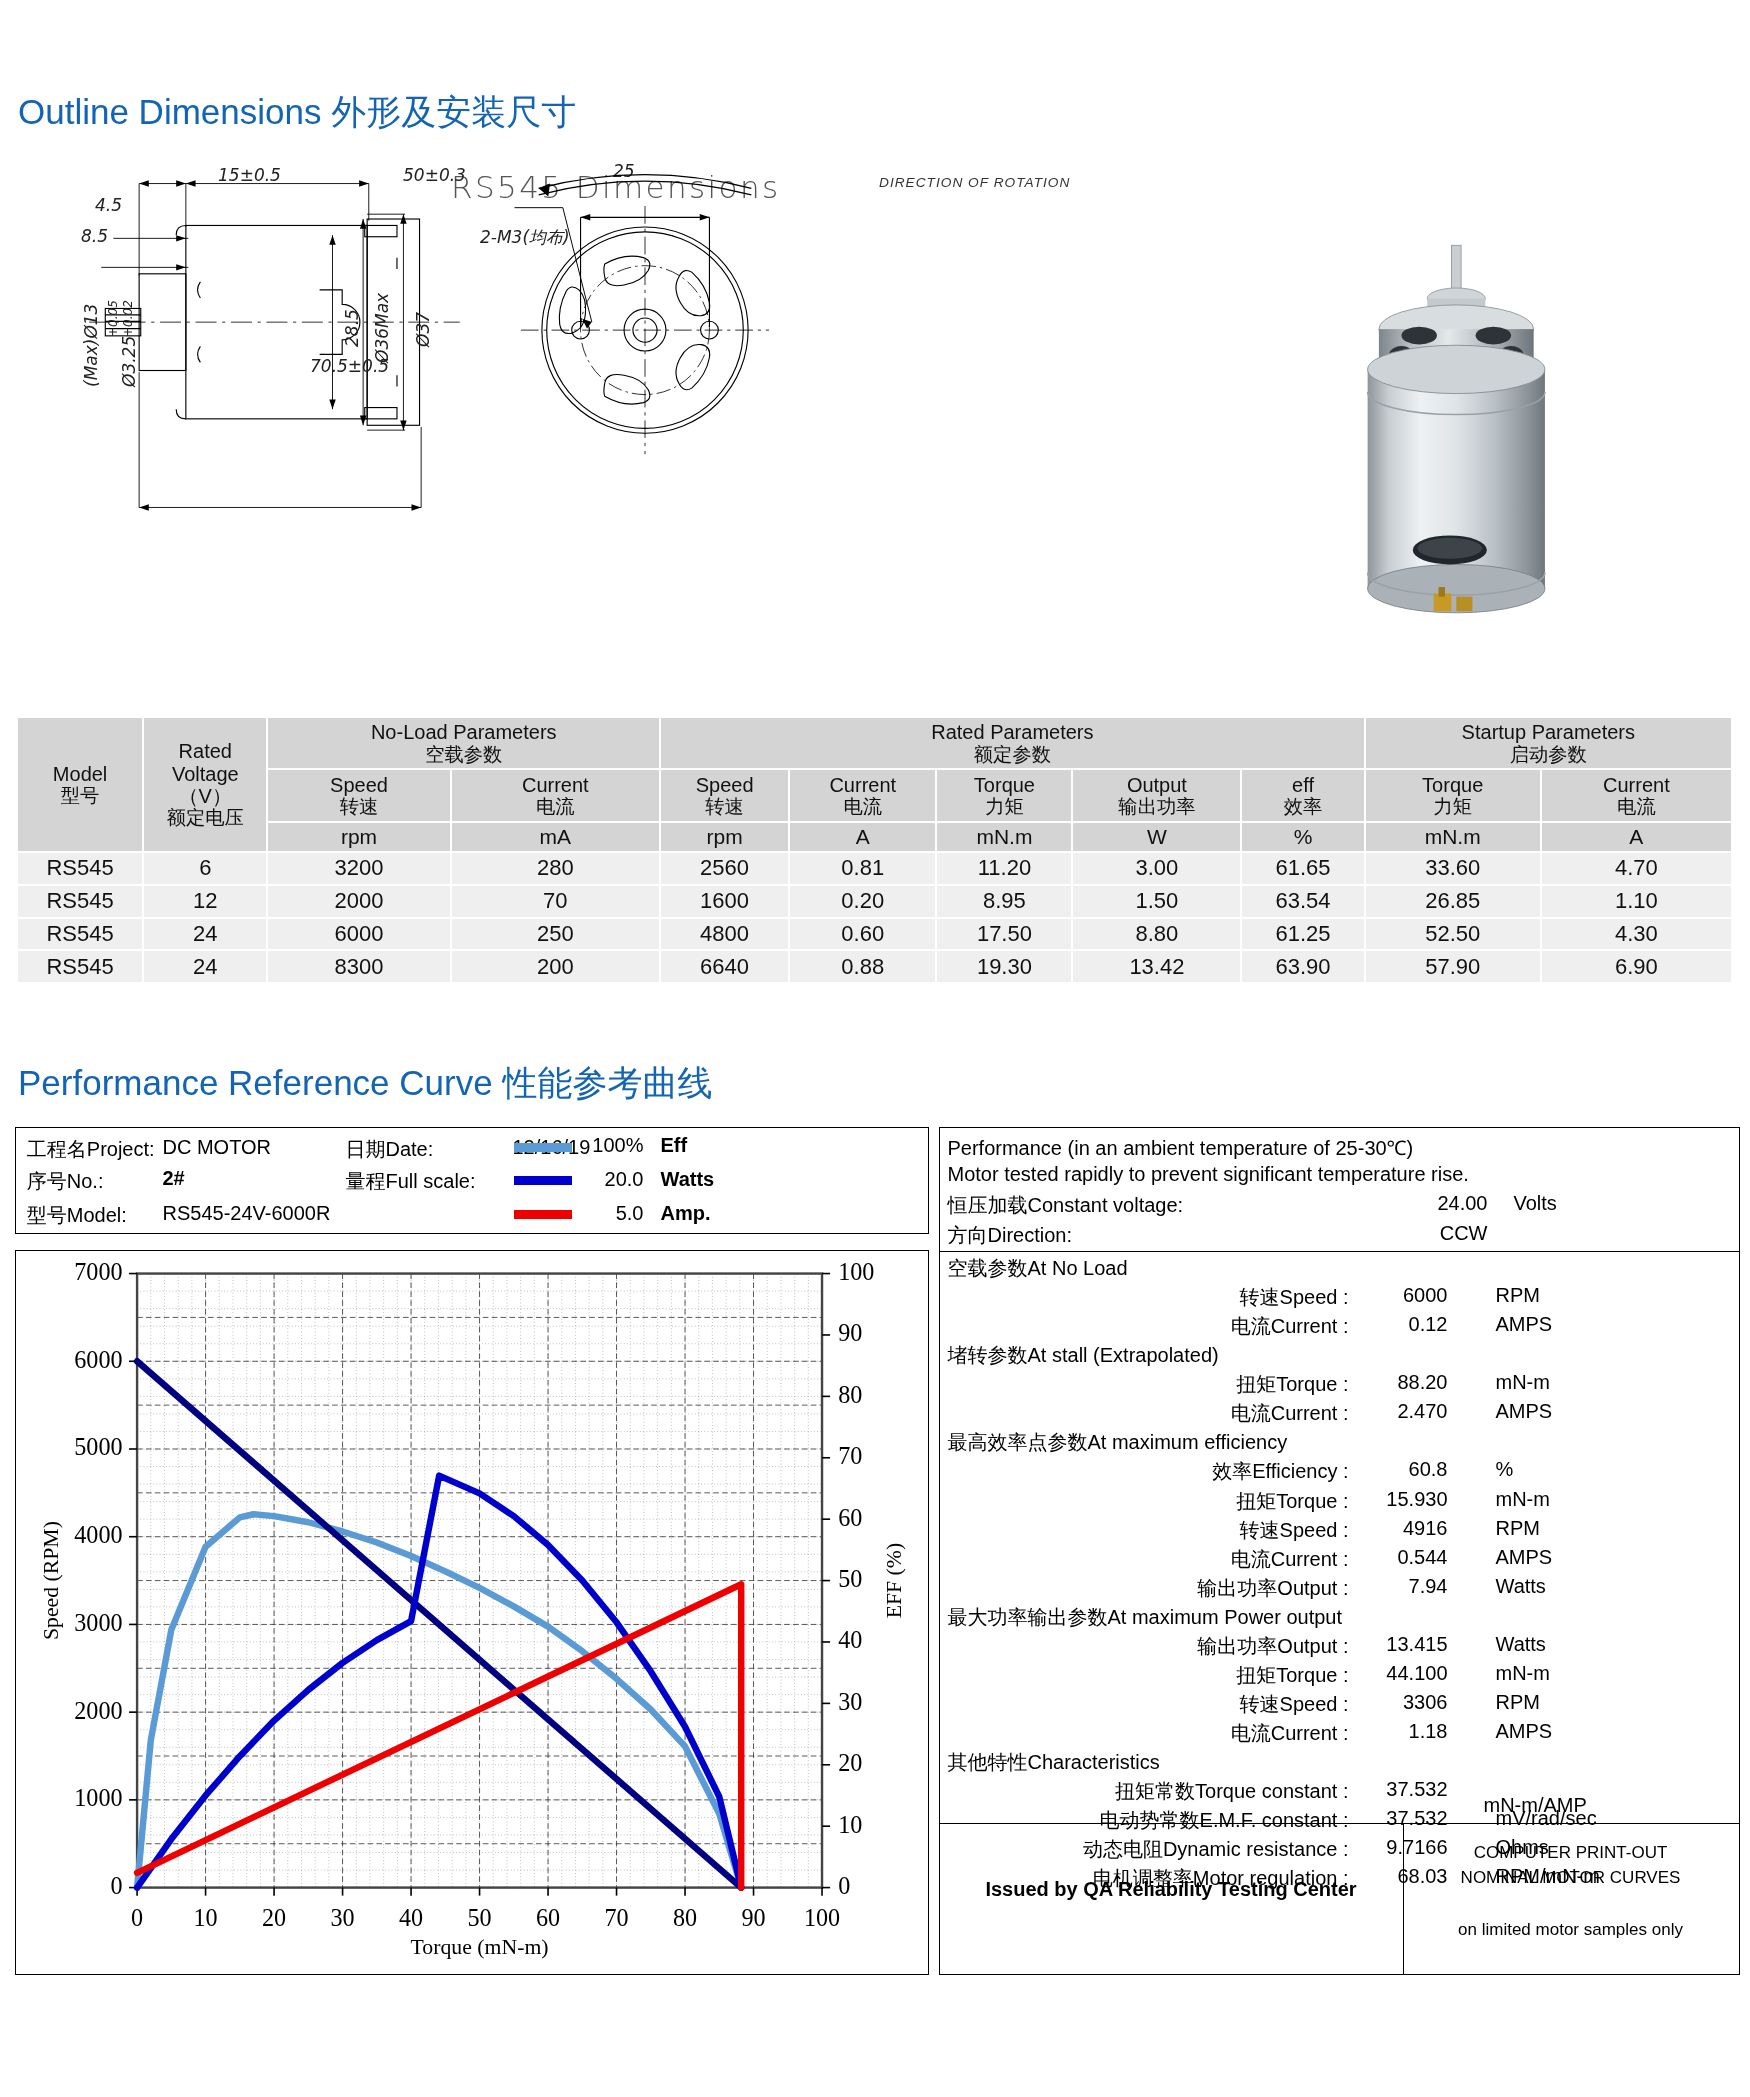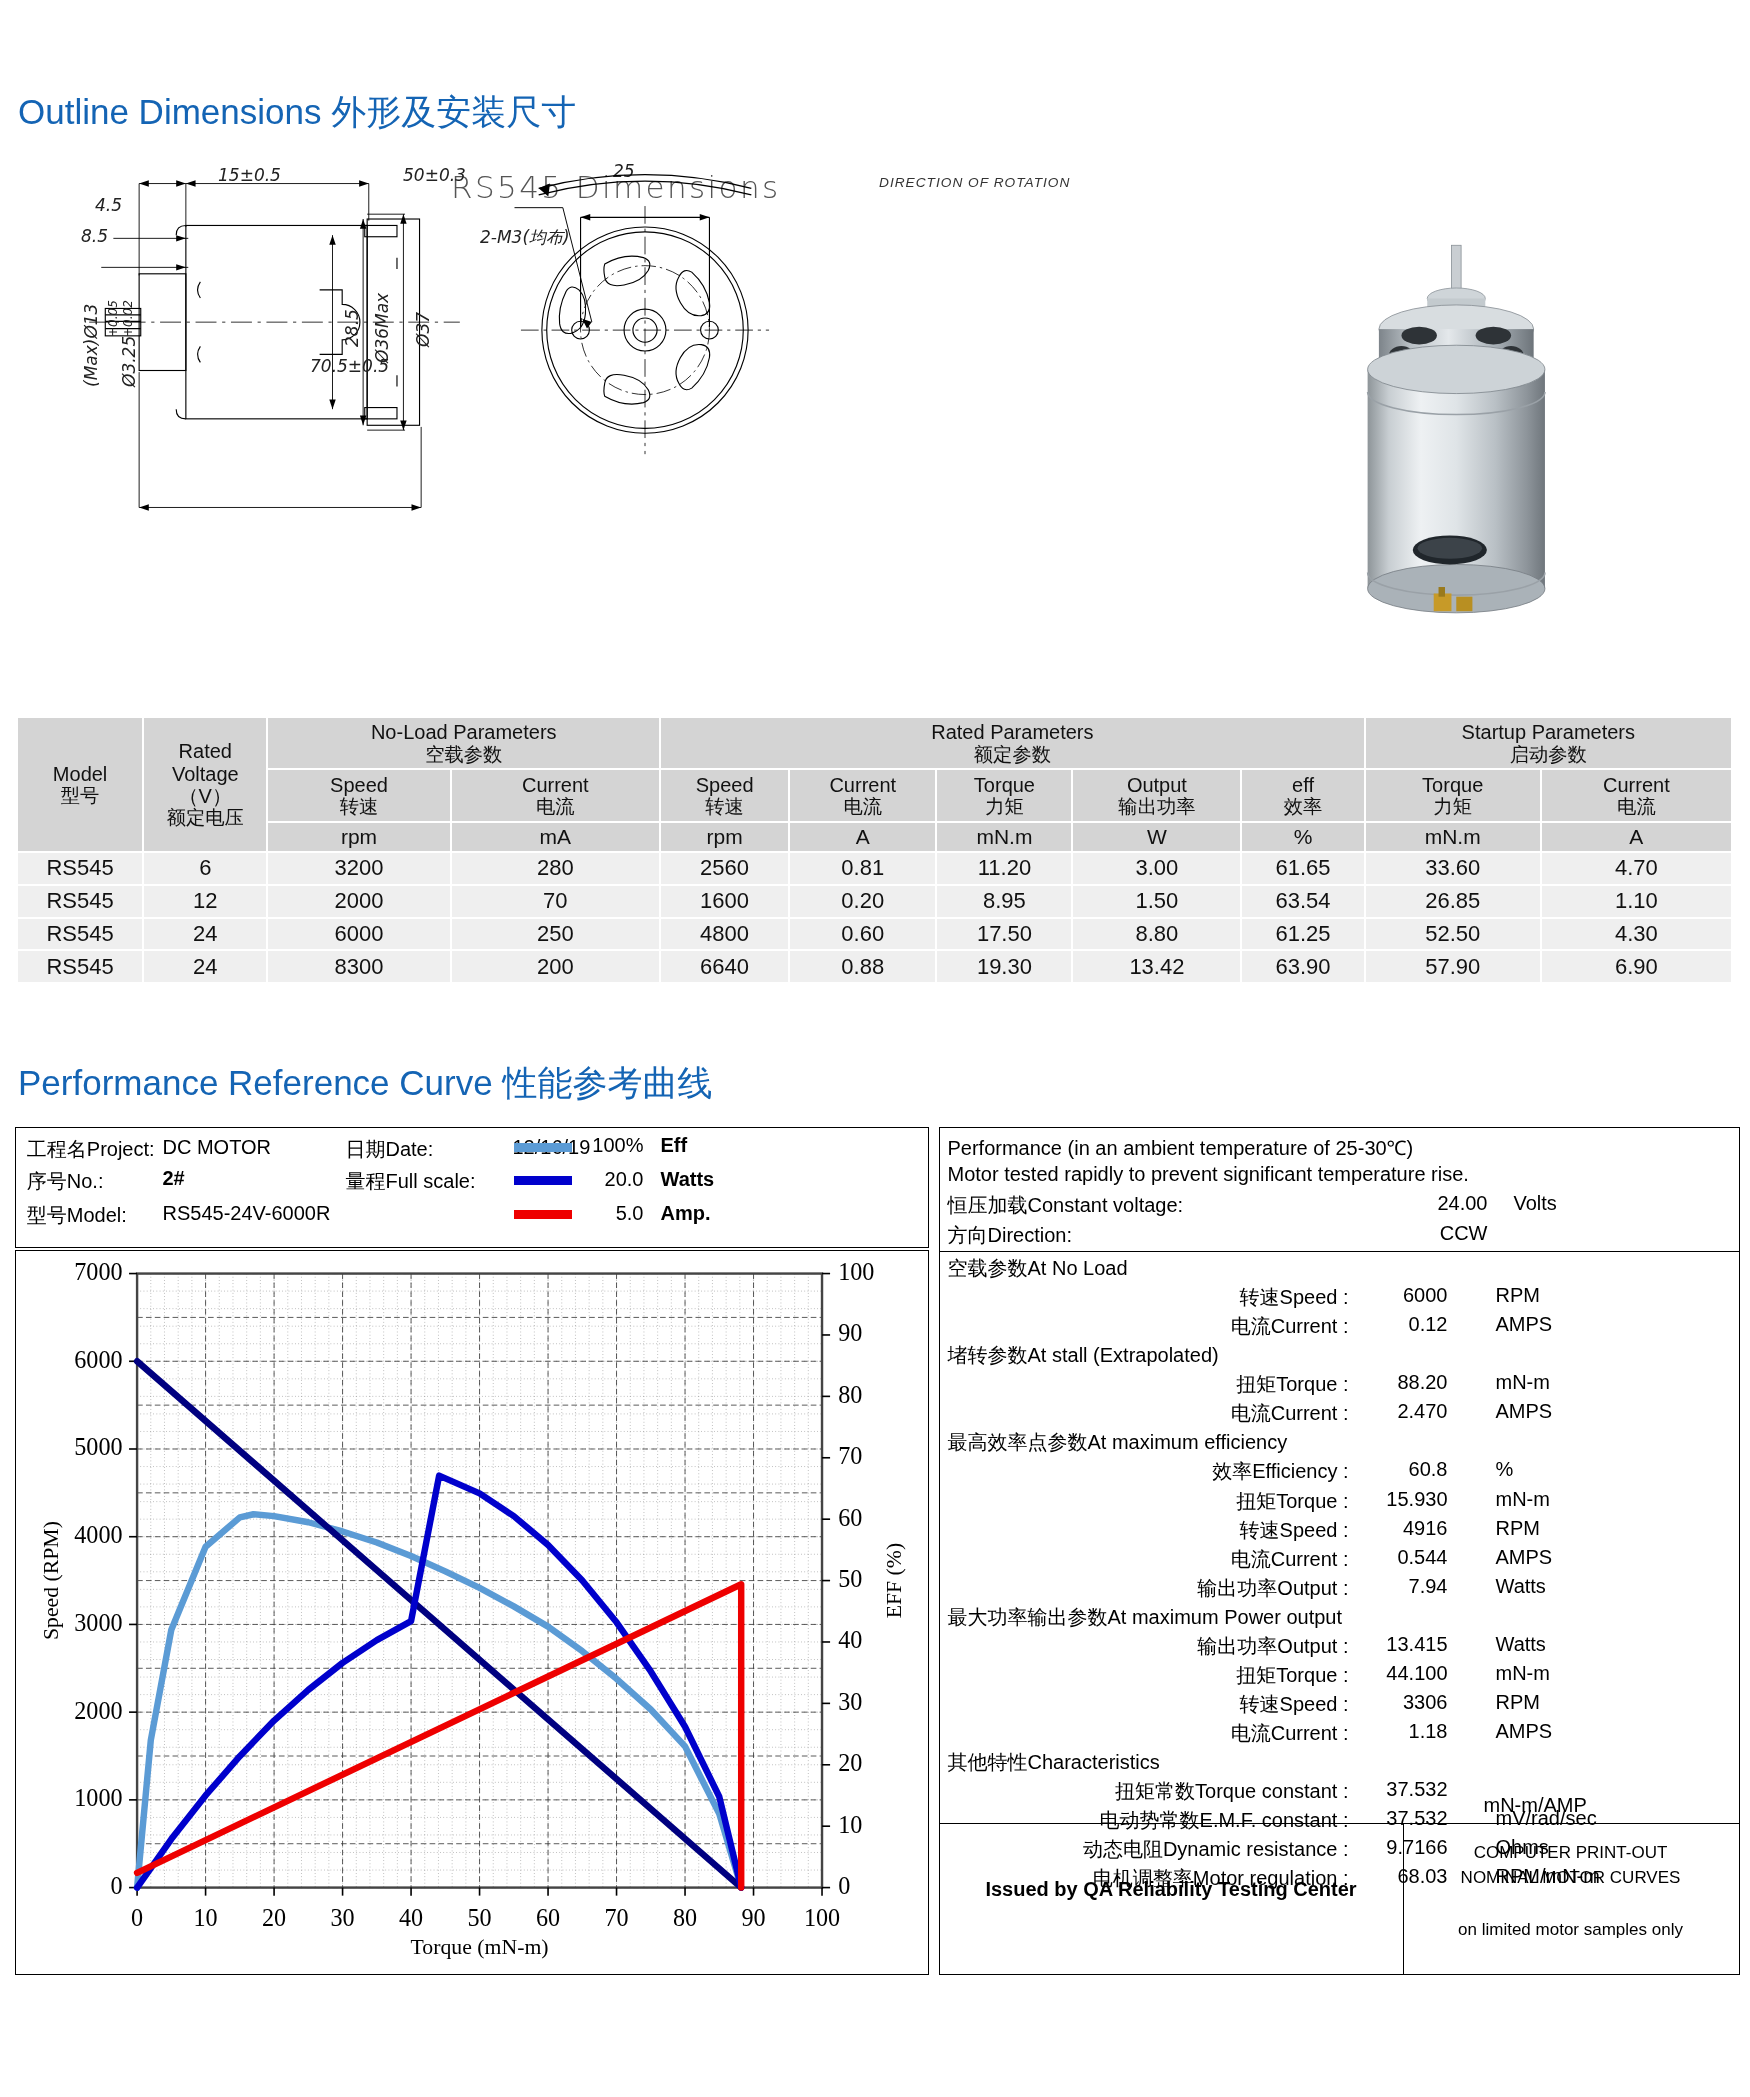--- a/index.html
+++ b/index.html
@@ -60,21 +60,21 @@
   table.tdata td{
     background:#efefef;text-align:center;padding:2.4px 1.6px;
     font-size:22px;
   }
   table.tdata tr.units th{font-size:21px;padding:2.4px 1.6px;}
 
   
   .perf{position:absolute;left:14.5px;top:1127px;width:1725px;height:854px;}
 
   .pbox{position:absolute;border:1.6px solid #000;box-sizing:border-box;background:#fff;}
-  #phead{left:0;top:0;width:914px;height:121px;}
+  #phead{left:0;top:0;width:914px;height:107px;}
   #pchart{left:0;top:123px;width:914px;height:725px;}
   #pright{left:924px;top:0;width:801px;height:848px;}
 
   .ph-row{position:absolute;font-size:20px;color:#000;white-space:nowrap;}
   .ph-val{position:absolute;font-size:20px;color:#000;white-space:nowrap;}
   .ph-bold{font-weight:bold;}
   .legend-sw{position:absolute;width:58px;height:9px;}
   .legend-num{position:absolute;font-size:20px;text-align:right;width:64px;}
   .legend-lbl{position:absolute;font-size:20px;font-weight:bold;}
 

